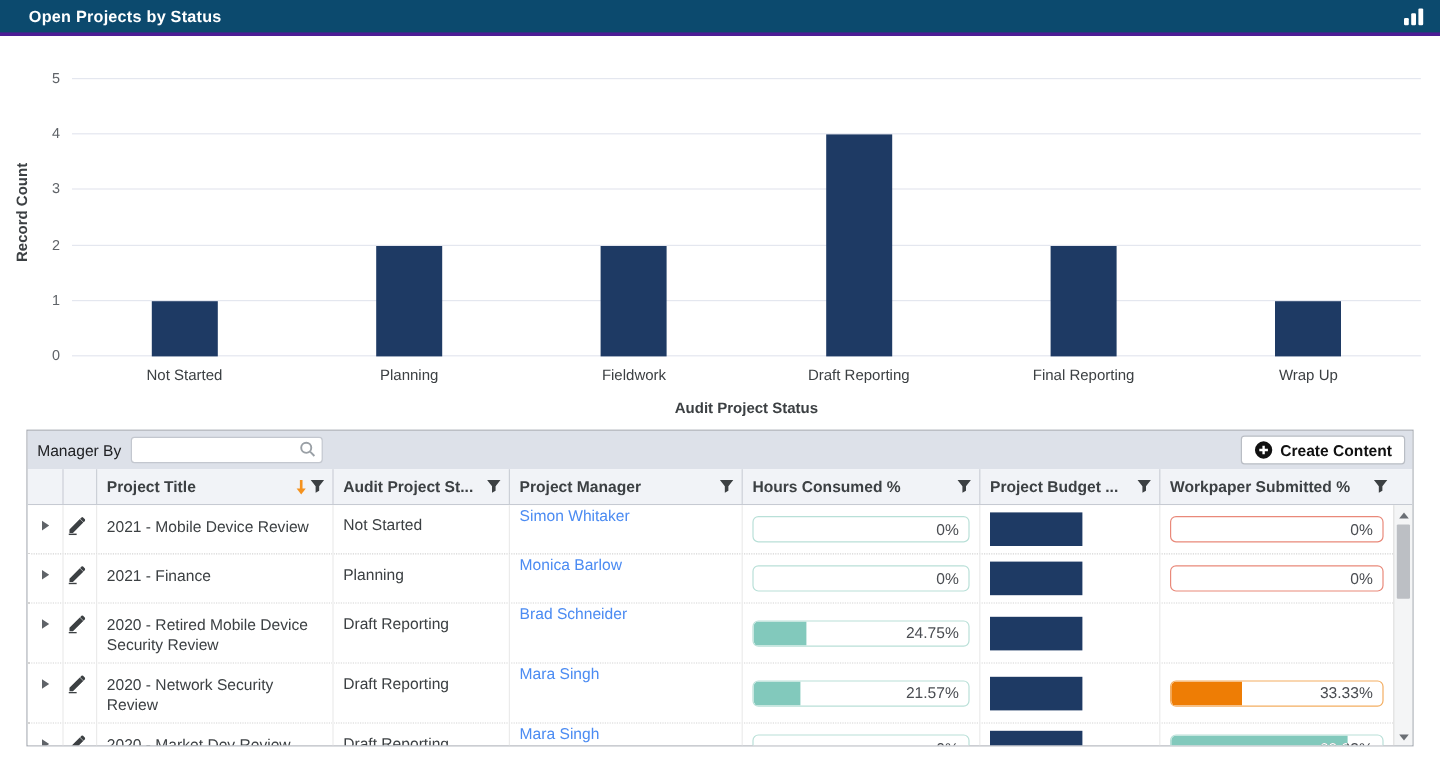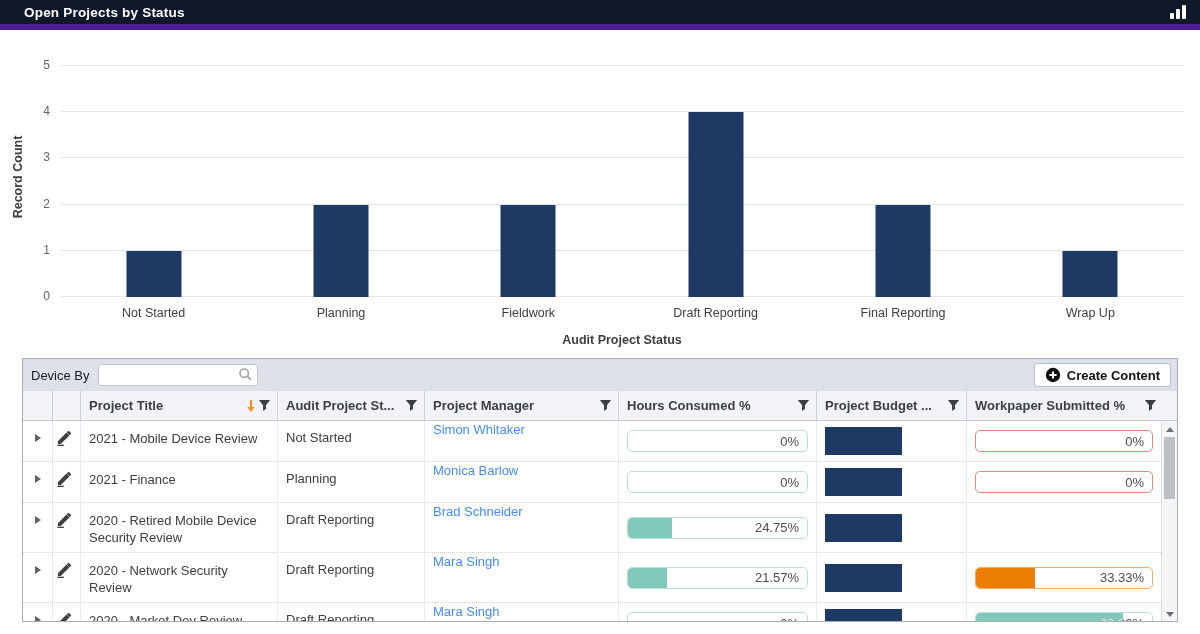--- a/index.html
+++ b/index.html
@@ -1,21 +1,21 @@
 <!DOCTYPE html>
 <html><head>
 <meta charset="utf-8">
 <style>
   * { margin:0; padding:0; box-sizing:border-box; }
   html,body { width:1200px; height:634px; background:#fff; overflow:hidden;
     font-family:"Liberation Sans", sans-serif; }
 
   
-  .titlebar { height:30px; background:#0f172a; color:#fff; display:flex;
-    align-items:center; padding:0 14px 0 24px; border-bottom:6px solid #4c1d95; }
+  .titlebar { height:30px; background:#0c4a6e; color:#fff; display:flex;
+    align-items:center; padding:0 14px 0 24px; border-bottom:3px solid #4c1d95; }
   .titlebar-title { font-size:13.5px; font-weight:bold; letter-spacing:.2px; flex:1; }
   .chart-type-icon { display:flex; align-items:flex-end; gap:2px; height:14px; }
   .chart-type-icon i { display:block; width:4px; background:#fff; border-radius:1px; }
 
   
   .chart-wrap { position:relative; height:328px; background:#fff; }
   .y-axis-title { position:absolute; left:10px; top:60px; bottom:95px; width:16px;
     display:flex; align-items:center; justify-content:center; }
   .y-axis-title span { transform:rotate(-90deg); white-space:nowrap; font-size:12.5px;
     font-weight:bold; color:#3c4043; }
@@ -159,21 +159,21 @@
       <div class="x-label">Draft Reporting</div>
       <div class="x-label">Final Reporting</div>
       <div class="x-label">Wrap Up</div>
     </div>
   <div class="x-axis-title">Audit Project Status</div>
 </div>
 
 <div class="widget">
 
   <div class="filter-bar">
-    <span class="filter-label">Device By</span>
+    <span class="filter-label">Manager By</span>
     <span class="search-box">
       <input type="text" value="" style="">
       <span class="search-icon">
         <svg width="15" height="15" viewBox="0 0 15 15">
           <circle cx="6.2" cy="6.2" r="4.2" fill="none" stroke="#9aa0a6" stroke-width="1.6"></circle>
           <line x1="9.4" y1="9.4" x2="13" y2="13" stroke="#9aa0a6" stroke-width="1.6"></line>
         </svg>
       </span>
     </span>
     <span class="spacer"></span>

